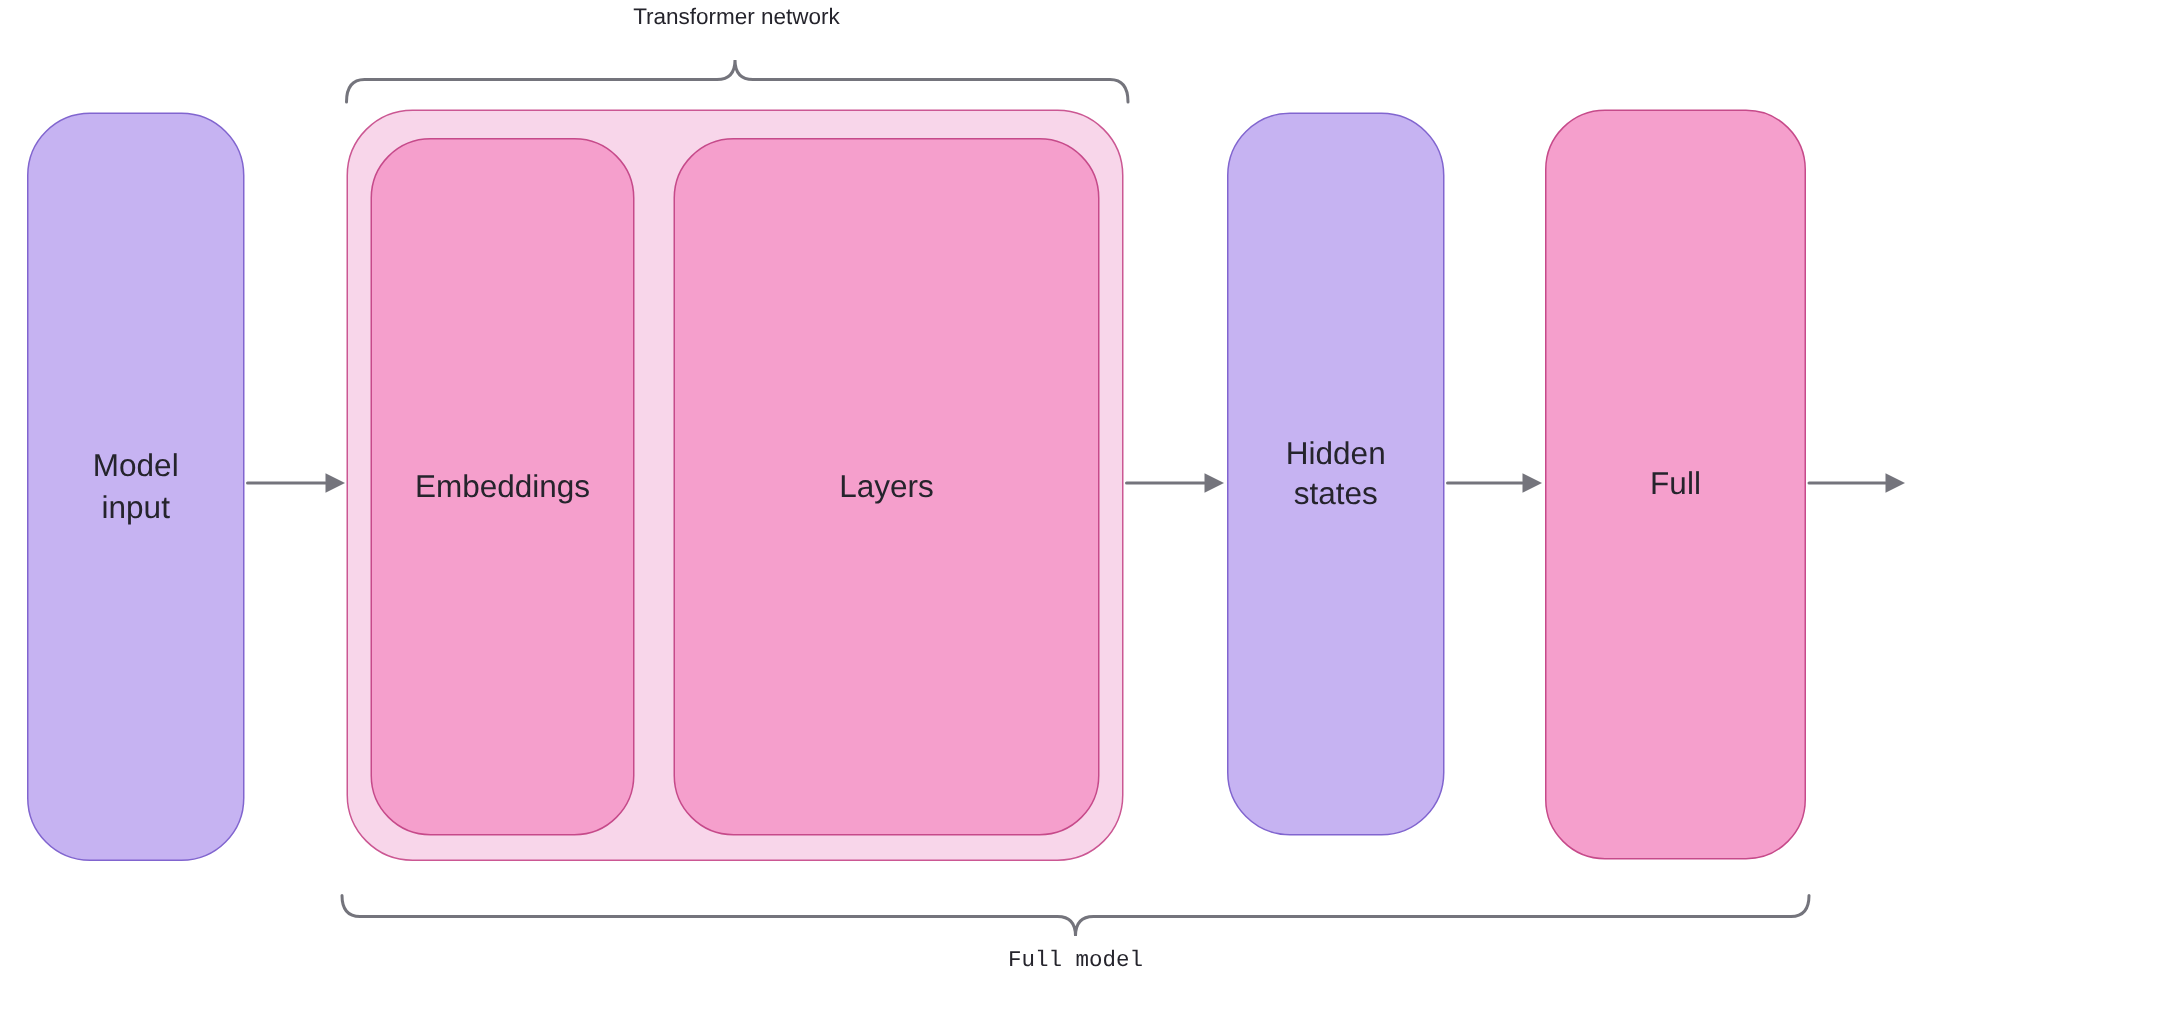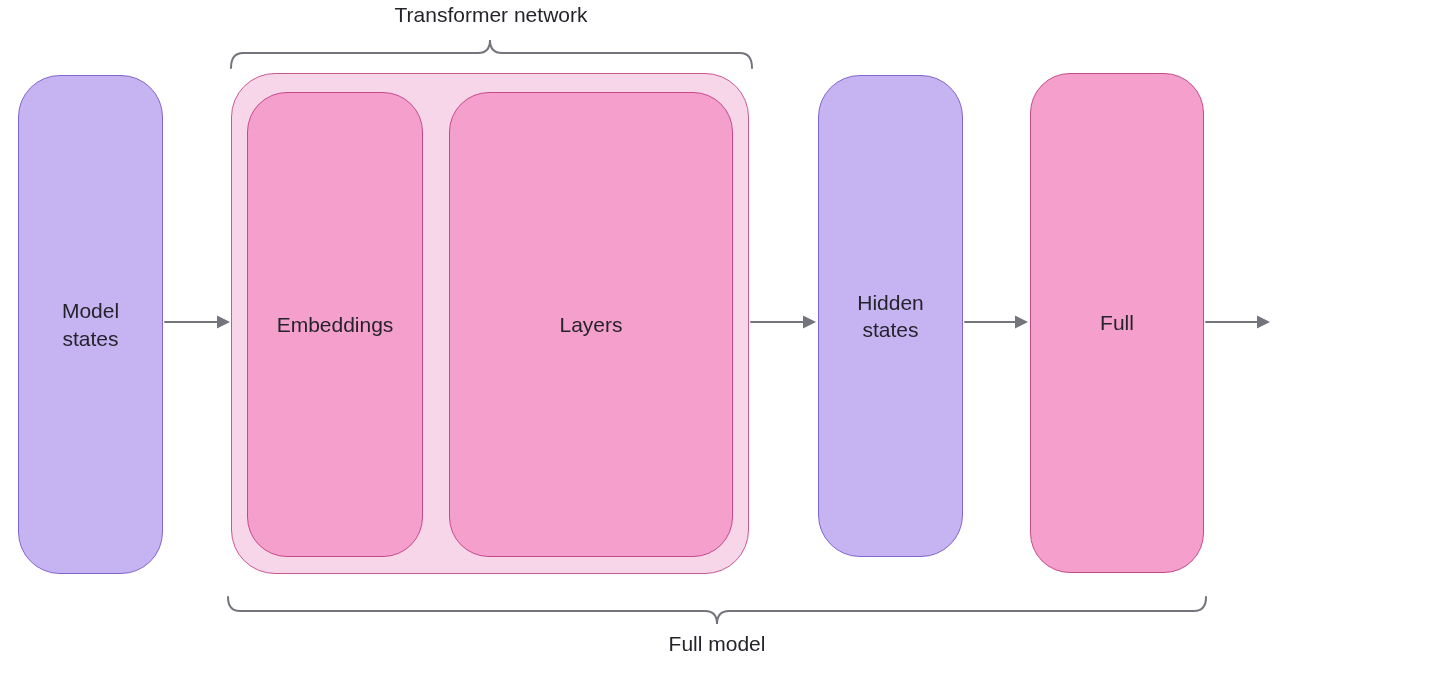--- a/index.html
+++ b/index.html
@@ -26,21 +26,21 @@
   }
   .node-group{
     background:var(--pink-group-fill); border:1.5px solid var(--pink-group-border);
     border-radius:44px;
   }
   .node-pink{
     background:var(--pink-fill); border:1.5px solid var(--pink-border);
     border-radius:40px; padding:0 10px;
   }
   .float-label{
-    position:absolute; transform:translateX(-50%); font-size:21px;
+    position:absolute; transform:translateX(-50%); font-size:15px;
     white-space:nowrap; color:var(--text);
   }
   .watermark{
     position:absolute; left:1040px; top:586px; font-size:40px; letter-spacing:1px;
     white-space:nowrap; color:var(--watermark);
     text-shadow:2px 2px 0 rgba(255,255,255,0.95), -1px -1px 0 rgba(255,255,255,0.6);
     font-family:"DejaVu Sans","Liberation Sans",sans-serif;
   }
 </style>
 </head>
@@ -61,23 +61,23 @@
     <polygon class="arrow-head" points="803,315.5 816,322 803,328.5"></polygon>
 
     <line class="connector-line" x1="965" y1="322" x2="1015" y2="322"></line>
     <polygon class="arrow-head" points="1015,315.5 1028,322 1015,328.5"></polygon>
 
     <line class="connector-line" x1="1206" y1="322" x2="1257" y2="322"></line>
     <polygon class="arrow-head" points="1257,315.5 1270,322 1257,328.5"></polygon>
   </svg>
 
   <div class="float-label" style="left:491px; top:3px;">Transformer network</div>
-  <div class="float-label" style="left:717px; top:632px;">Full model</div>
+  <div class="float-label" style="left:717px; top:632px;font-family:Liberation Mono, monospace;">Full model</div>
 
-  <div class="node node-purple" style="left:18px; top:75px; width:145px; height:499px;">Model states</div>
+  <div class="node node-purple" style="left:18px; top:75px; width:145px; height:499px;">Model input</div>
 
   <div class="node-group node" style="left:231px; top:73px; width:518px; height:501px;padding-left:46px;">
     <div class="node node-pink" style="left:15px; top:18px; width:176px; height:465px;">Embeddings</div>
     <div class="node node-pink" style="left:217px; top:18px; width:284px; height:465px;text-align:right;">Layers</div>
   </div>
 
   <div class="node node-purple" style="left:818px; top:75px; width:145px; height:482px;">Hidden states</div>
 
   <div class="node node-pink" style="left:1030px; top:73px; width:174px; height:500px;">Full</div>
 

